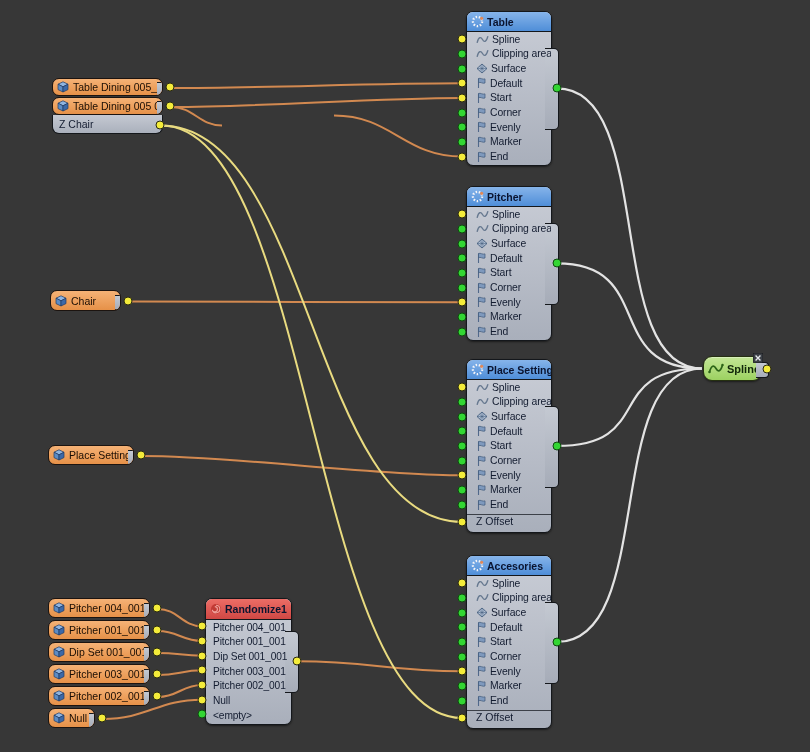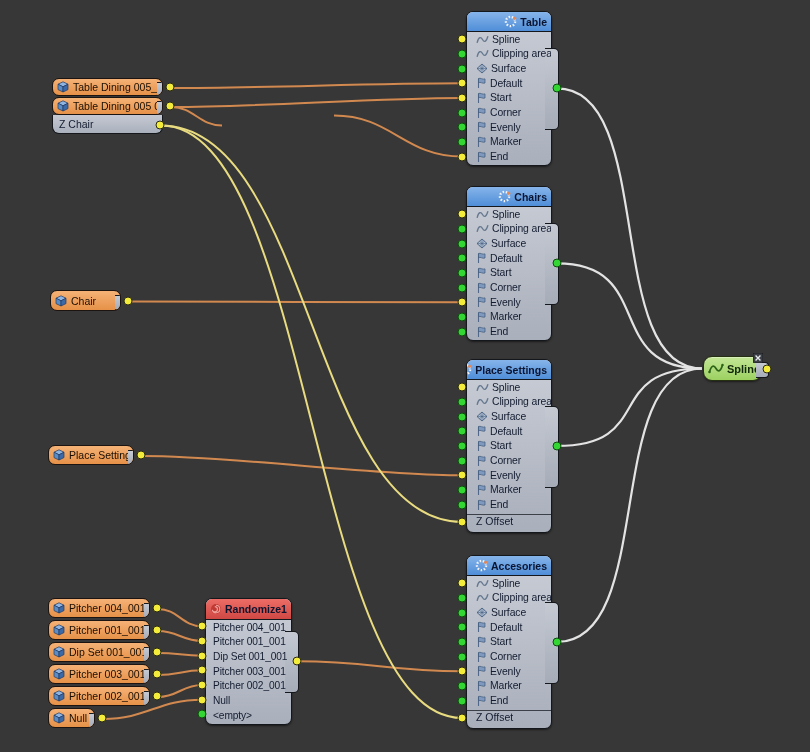--- a/index.html
+++ b/index.html
@@ -6,21 +6,21 @@
   body{background:#2b2b2b;font-family:"Liberation Sans",sans-serif;}
   #canvas{position:relative;width:810px;height:752px;background:#373737;overflow:hidden;}
   #wires{position:absolute;left:0;top:0;z-index:1;}
   #nodes{position:absolute;left:0;top:0;width:810px;height:752px;z-index:2;}
   .node{position:absolute;box-sizing:border-box;border:1px solid #14171b;
         background:linear-gradient(180deg,#c9cdd6,#a9afbb);border-radius:7px;
         box-shadow:inset 0 1px 0 rgba(255,255,255,.35), 0 1px 2px rgba(0,0,0,.5);}
   .gen-title,.mod-title{position:relative;height:19px;border-bottom:1px solid #14171b;
         border-radius:6px 6px 0 0;display:flex;align-items:center;gap:3px;padding:0 4px;
         font-size:10.5px;font-weight:bold;color:#0a1430;white-space:nowrap;overflow:hidden;}
-  .gen-title{background:linear-gradient(180deg,#86b4ea,#4f8ed8);justify-content:flex-end;}
+  .gen-title{background:linear-gradient(180deg,#86b4ea,#4f8ed8);}
   .mod-title{background:linear-gradient(180deg,#ec6d66,#d04844);}
   .ticon{display:inline-flex;flex:0 0 auto;}
   .prow{position:relative;display:flex;align-items:center;padding-left:9px;
         font-size:10.4px;color:#131c30;white-space:nowrap;overflow:hidden;letter-spacing:-0.1px;}
   .picon{display:inline-flex;flex:0 0 auto;margin-right:3px;}
   .pc{position:absolute;width:9px;height:9px;border-radius:50%;box-sizing:border-box;
       border:1px solid #2a2a12;transform:translate(-50%,-50%);z-index:3;}
   .pc.yellow{background:#f4ec3a;}
   .pc.green{background:#33d633;border-color:#0f4a0f;}
   .side-tab{position:absolute;width:13px;border:1px solid #14171b;border-left:none;
@@ -172,21 +172,21 @@
       </div>
       <div class="node" style="left: 466px; top: 186px; width: 86px; height: 154.94px;">
         <div class="side-tab" style="right: -8px; height: 80px; top: 36.47px;"></div>
         <div class="gen-title">
           <span class="ticon">
             <svg width="13" height="13" viewBox="0 0 13 13">
               <circle cx="6.5" cy="6.5" r="4.6" fill="none" stroke="#f4f4f8" stroke-width="2.3" stroke-dasharray="1.5 1.7"></circle>
               <circle cx="10.7" cy="3.3" r="1.6" fill="#e0885a"></circle>
             </svg>
           </span>
-          <span>Chairs</span>
+          <span>Pitcher</span>
         </div>
         <span class="pc yellow" style="left: -5px; top: 27.33px;"></span>
         <span class="pc green" style="left: -5px; top: 41.99px;"></span>
         <span class="pc green" style="left: -5px; top: 56.65px;"></span>
         <span class="pc green" style="left: -5px; top: 71.31px;"></span>
         <span class="pc green" style="left: -5px; top: 85.97px;"></span>
         <span class="pc green" style="left: -5px; top: 100.63px;"></span>
         <span class="pc yellow" style="left: -5px; top: 115.29px;"></span>
         <span class="pc green" style="left: -5px; top: 129.95px;"></span>
         <span class="pc green" style="left: -5px; top: 144.61px;"></span>

